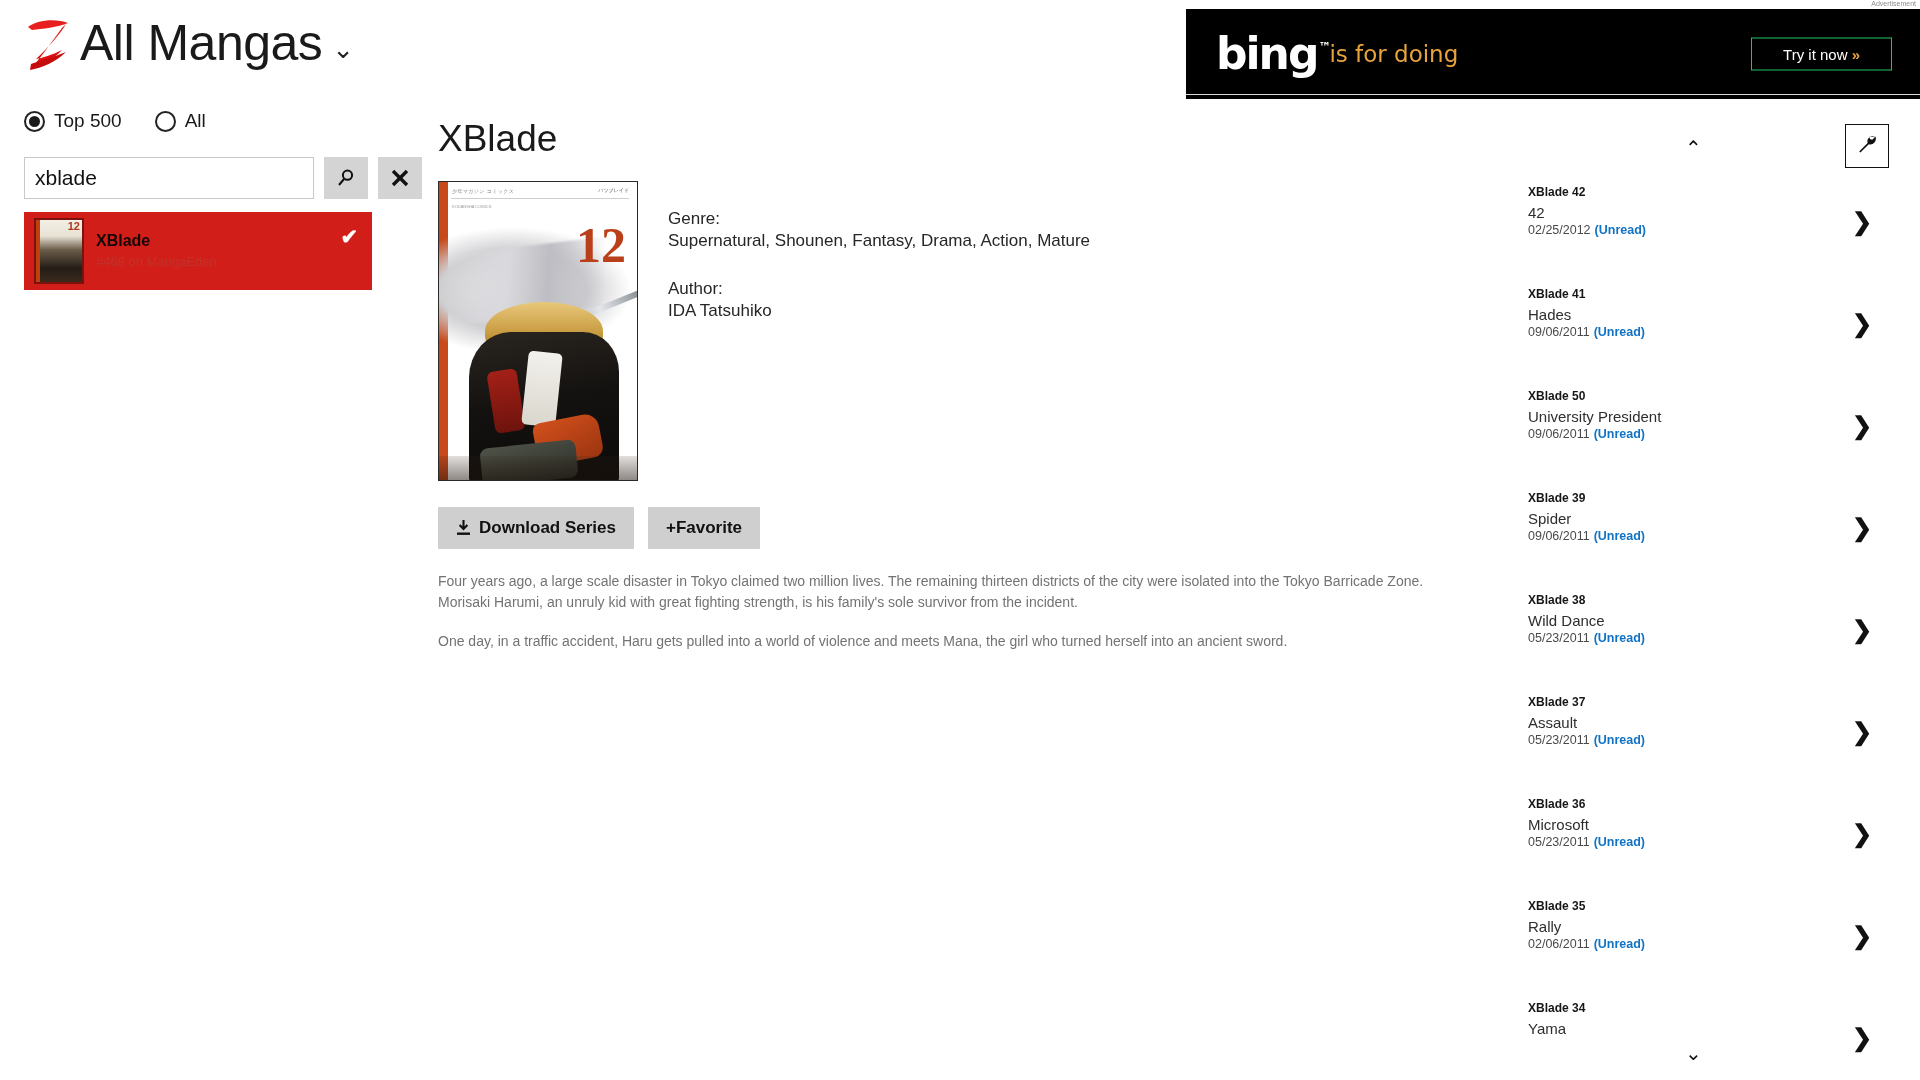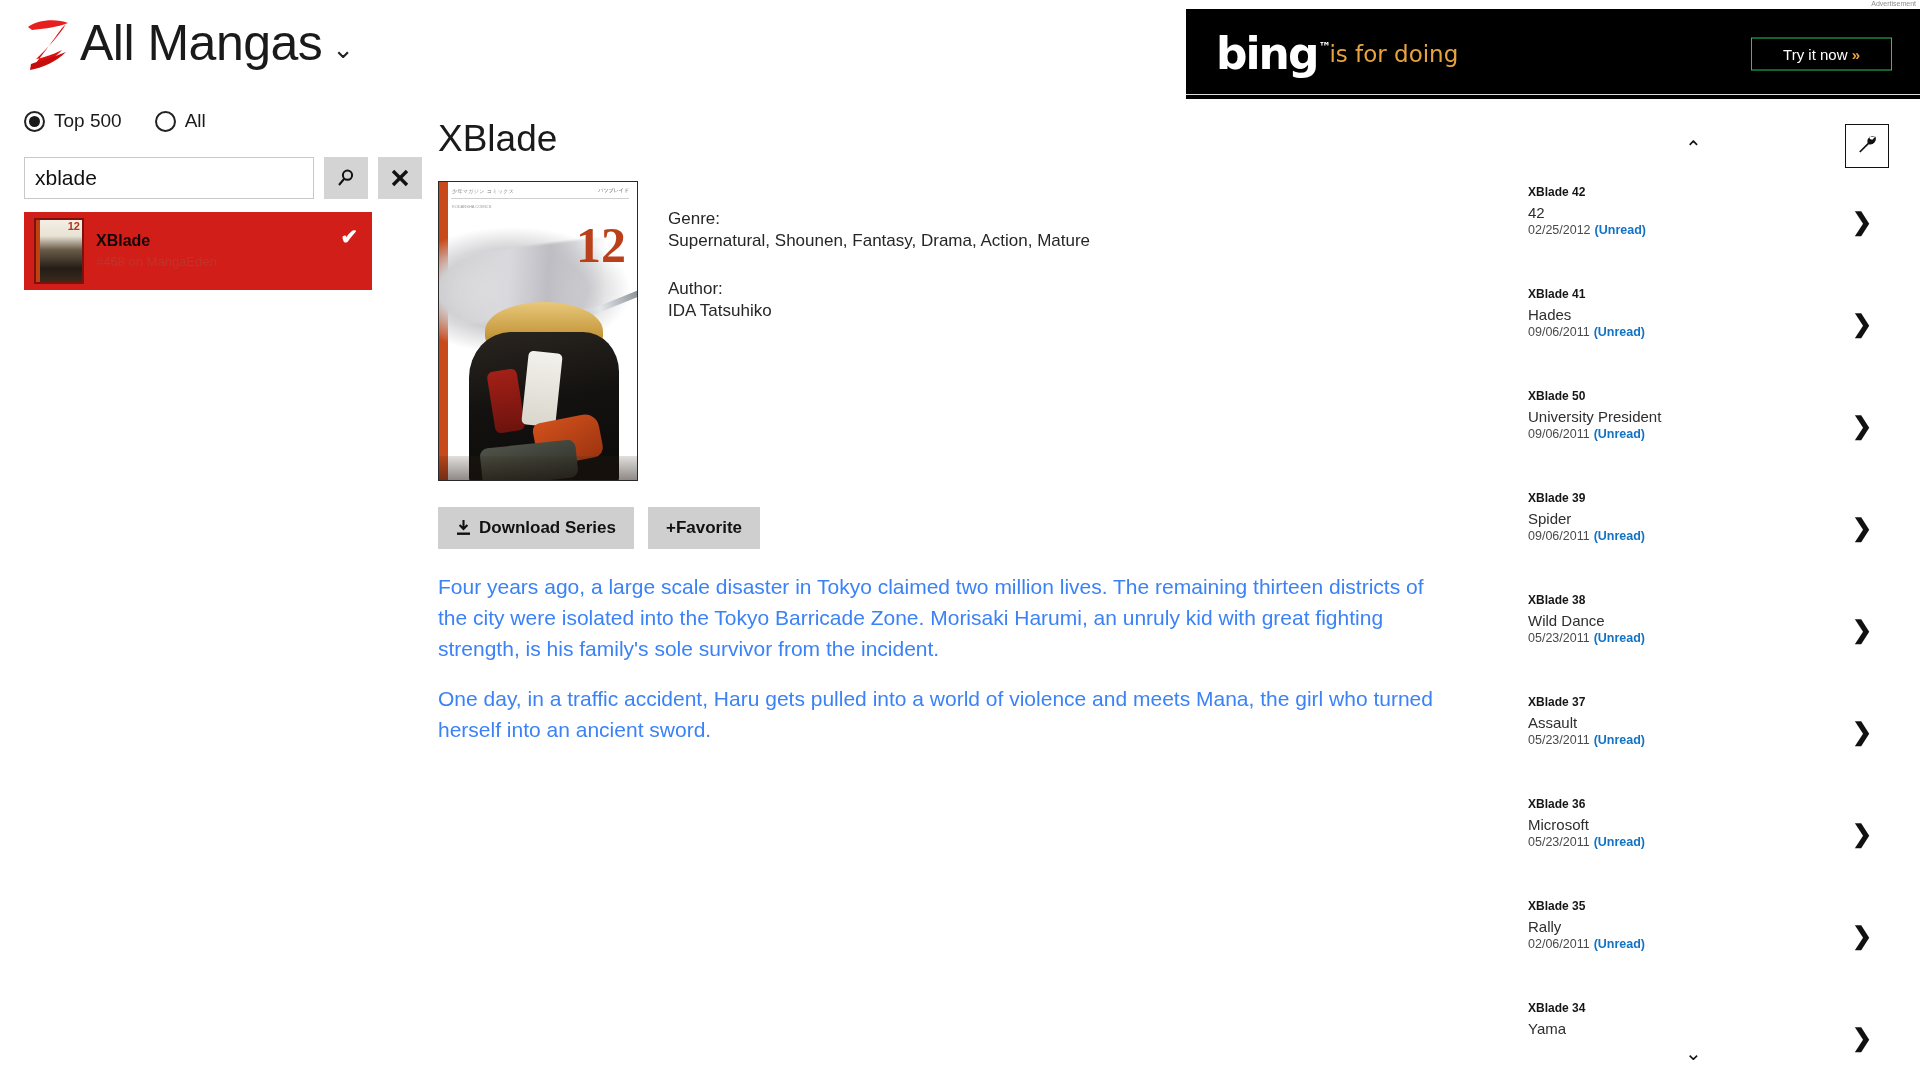--- a/index.html
+++ b/index.html
@@ -157,21 +157,21 @@
 
   .actions { display: flex; gap: 14px; margin-top: 26px; }
   .btn {
     background: #cfcfcf; border: none; height: 42px; padding: 0 18px;
     font-family: "Liberation Sans", sans-serif; font-size: 17px; font-weight: 700;
     color: #111; cursor: pointer; display: flex; align-items: center; gap: 8px;
   }
   .btn svg { display: block; }
 
   .desc { margin-top: 22px; max-width: 1005px; }
-  .desc p { font-size: 21px; line-height: 1.48; color: #3b82f6; }
+  .desc p { font-size: 14px; line-height: 1.48; color: #737373; }
   .desc p + p { margin-top: 19px; }
 
   
   .chapters { position: absolute; left: 1528px; top: 178px; width: 372px; }
   .chapter-row {
     position: relative; height: 102px; cursor: pointer; padding-top: 6px;
   }
   .ch-title { font-size: 12px; font-weight: 700; color: #161616; line-height: 1.35; }
   .ch-sub { font-size: 15px; color: #2e2e2e; line-height: 1.4; margin-top: 2px; }
   .ch-meta { font-size: 12.5px; color: #4a4a4a; }

